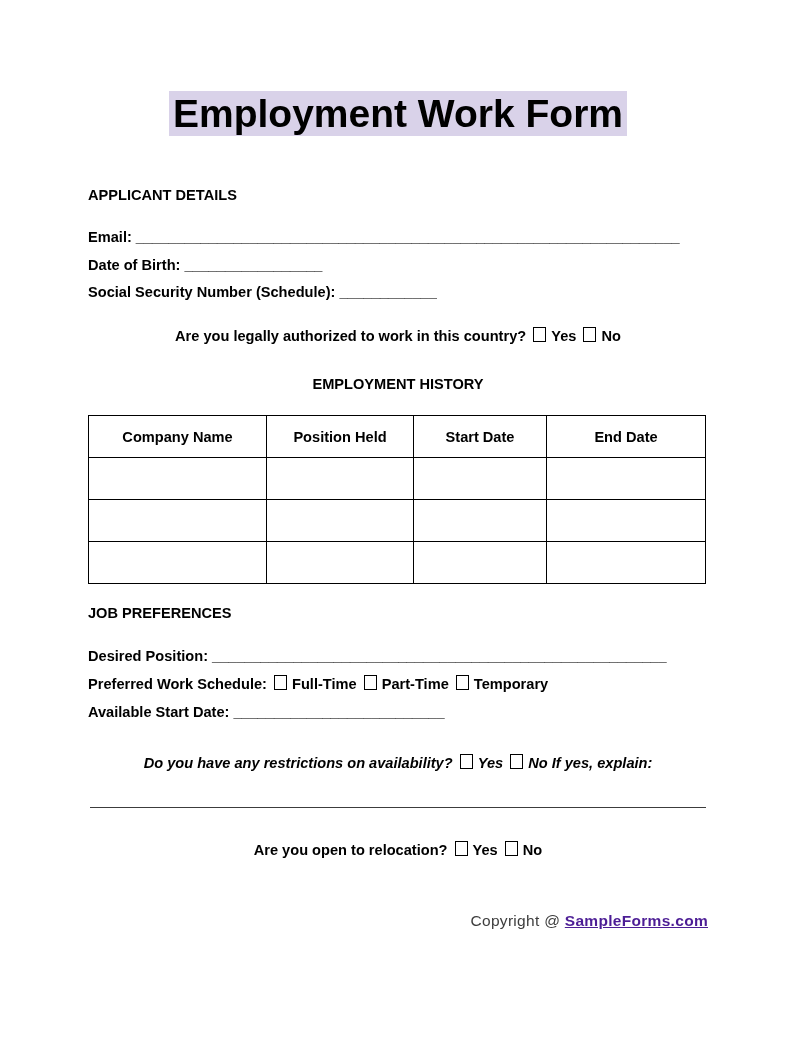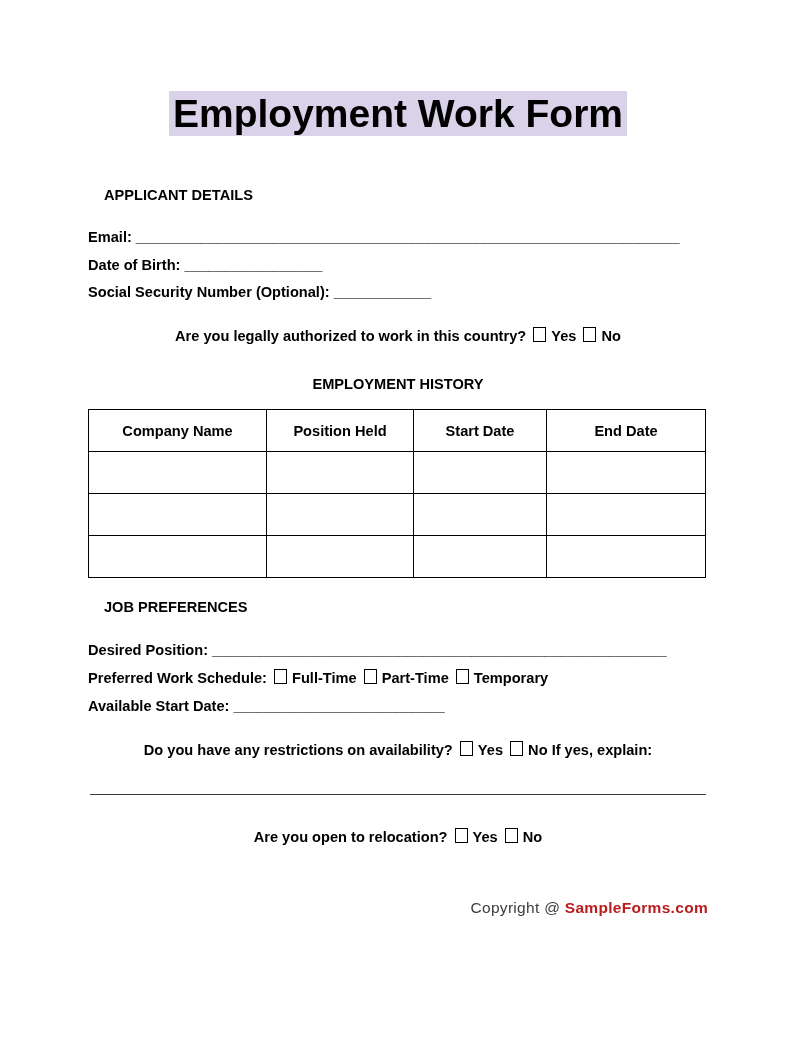--- a/index.html
+++ b/index.html
@@ -16,58 +16,58 @@
   .title-wrap { text-align:center; line-height:47px; margin:0; white-space:nowrap; }
   .title-highlight {
     background:#d9d2e9;
     font-size:39px; font-weight:bold;
     padding:1px 4px;
   }
 
   
   .section-heading {
     font-size:14.6px; font-weight:bold;
-    line-height:18px; margin:16px;
+    line-height:18px; margin:0;
   }
   .h-applicant   { margin-top:41px; }
   .h-employment  { margin-top:25px;text-align:center; }
   .h-preferences { margin-top:20px; }
 
   
   .fields { margin-top:20px; }
   .fields2 { margin-top:21px; }
   .field-row {
     font-size:14.6px; font-weight:bold;
     line-height:27.6px; margin:0; white-space:nowrap;
   }
   .blank-line { font-weight:bold; letter-spacing:0; }
 
   
   .question-row {
     font-size:14.6px; font-weight:bold;
     line-height:27.6px; margin:0; white-space:nowrap;text-align:center;
   }
   .q-auth     { margin-top:16px; }
-  .q-restrict { margin-top:17px; }
+  .q-restrict { margin-top:24px;font-style:italic; }
   .q-reloc    { margin-top:29px; }
 
   .cb {
     display:inline-block;
     width:11px; height:13px;
     border:1.6px solid #000;
     vertical-align:-1px;
     margin:0 5px 0 3px;
     background:#fff;
   }
 
   
   table.emp-table {
     border-collapse:collapse;
     width:617px;
-    margin-top:0;
+    margin-top:22px;
     table-layout:fixed;
     border-radius:24px;
   }
   table.emp-table th, table.emp-table td {
     border:1.2px solid #000;
     height:41px;
     padding:0;
   }
   table.emp-table th {
     font-size:14.6px; font-weight:bold; text-align:center;
@@ -89,40 +89,41 @@
   
   .footer {
     margin-top:45px;
     text-align:right;
     font-size:15.5px;
     color:#3d3d3d;
     letter-spacing:0.3px;
     line-height:24px;
   }
   .footer-link {
-    color:#b91c1c;
+    color:#4c1d95;
     font-weight:bold;
+    text-decoration:underline;
     cursor:pointer;
   }
 </style>
 </head>
 <body>
 
 <div class="page">
 
   <p class="title-wrap"><span class="title-highlight">Employment Work Form</span></p>
 
   <p class="section-heading h-applicant">APPLICANT DETAILS</p>
 
   <div class="fields">
     <p class="field-row"><span>Email:</span>
       <span class="blank-line">___________________________________________________________________</span></p>
     <p class="field-row"><span>Date of Birth:</span>
       <span class="blank-line">_________________</span></p>
-    <p class="field-row"><span>Social Security Number (Optional):</span>
+    <p class="field-row"><span>Social Security Number (Schedule):</span>
       <span class="blank-line">____________</span></p>
   </div>
 
   <p class="question-row q-auth"><span>Are you legally authorized to work in this country?</span>
     <span class="cb"></span><span>Yes</span>
     <span class="cb"></span><span>No</span></p>
 
   <p class="section-heading h-employment">EMPLOYMENT HISTORY</p>
 
   <table class="emp-table">

